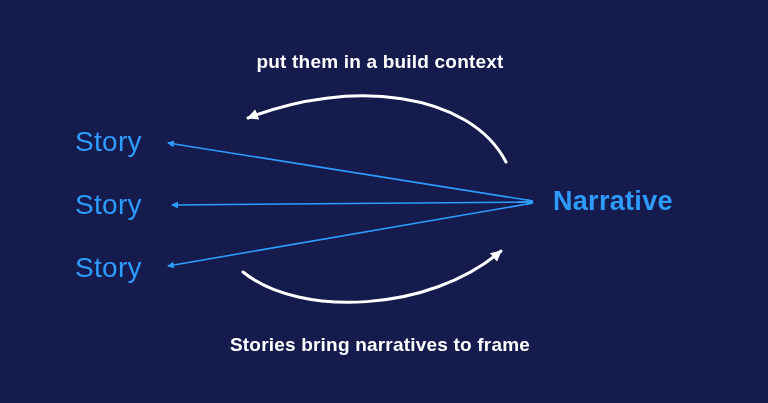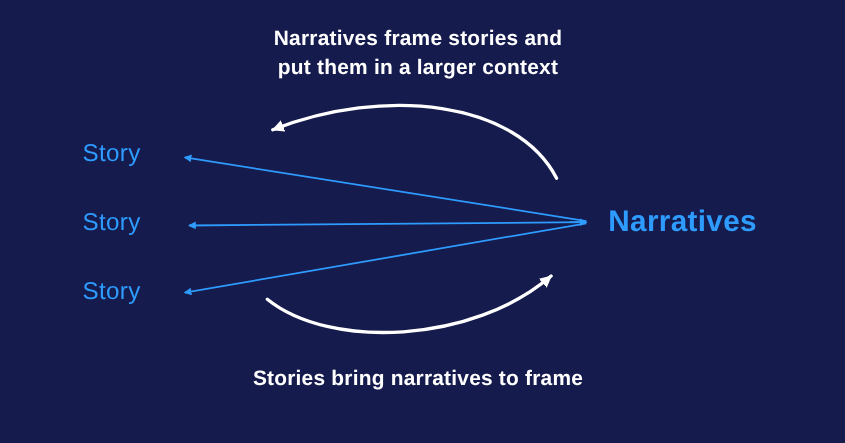--- a/index.html
+++ b/index.html
@@ -32,21 +32,21 @@
     line-height:1.38;
     text-align:center;
     letter-spacing:0.2px;
   }
   .caption-top{ left:189px; top:23px; width:382px; }
   .caption-bottom{ left:189px; top:332px; width:382px; }
   .story{
     position:absolute;
     left:75px;
     color:var(--accent-blue,#2e9bff);
-    font-size:22px;
+    font-size:28px;
     font-weight:500;
     letter-spacing:0.3px;
   }
   .story-1{ top:126px; }
   .story-2{ top:189px; }
   .story-3{ top:252px; }
   .narrative{
     position:absolute;
     left:553px; top:186px;
     color:var(--accent-blue,#2e9bff);
@@ -84,27 +84,27 @@
     <path class="blue-line" d="M533,201 L168,143" marker-end="url(#arrowBlue)"></path>
     <path class="blue-line" d="M533,202 L172,205" marker-end="url(#arrowBlue)"></path>
     <path class="blue-line" d="M533,203 L168,266" marker-end="url(#arrowBlue)"></path>
     <path class="blue-line" d="M518,202 L533,202" marker-end="url(#arrowBlue)"></path>
 
     <path class="white-curve" d="M506,162 C470,92 350,78 248,118" marker-end="url(#arrowWhite)"></path>
     <path class="white-curve" d="M243,272 C300,318 430,312 501,251" marker-end="url(#arrowWhite)"></path>
   </svg>
 
   <div class="caption caption-top">
-    <span>Narratives frame stories and</span><br>
-    <span>put them in a larger context</span>
+    <br>
+    <span>put them in a build context</span>
   </div>
 
   <div class="story story-1">Story</div>
   <div class="story story-2">Story</div>
   <div class="story story-3">Story</div>
 
-  <div class="narrative">Narratives</div>
+  <div class="narrative">Narrative</div>
 
   <div class="caption caption-bottom">
     <span>Stories bring narratives to frame</span><br>
   </div>
 
 </div>
 
 </body></html>

